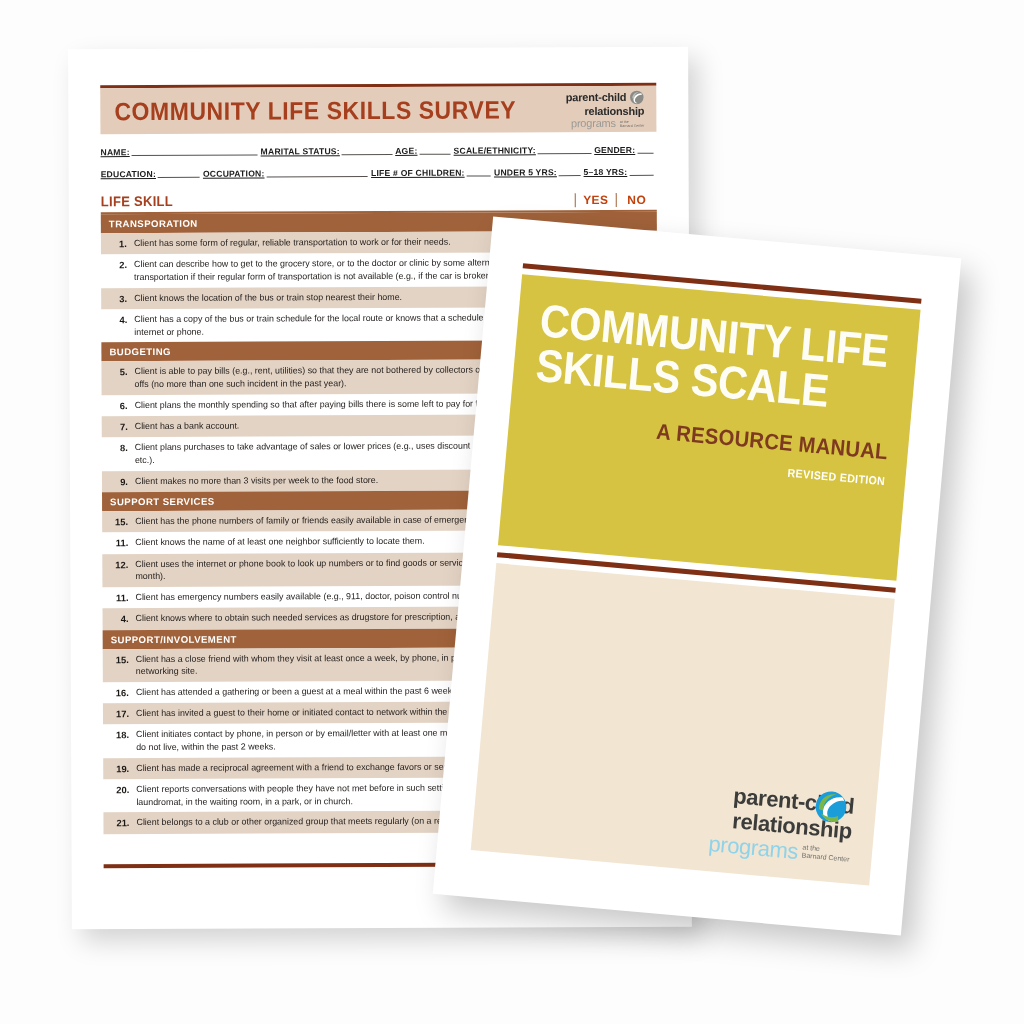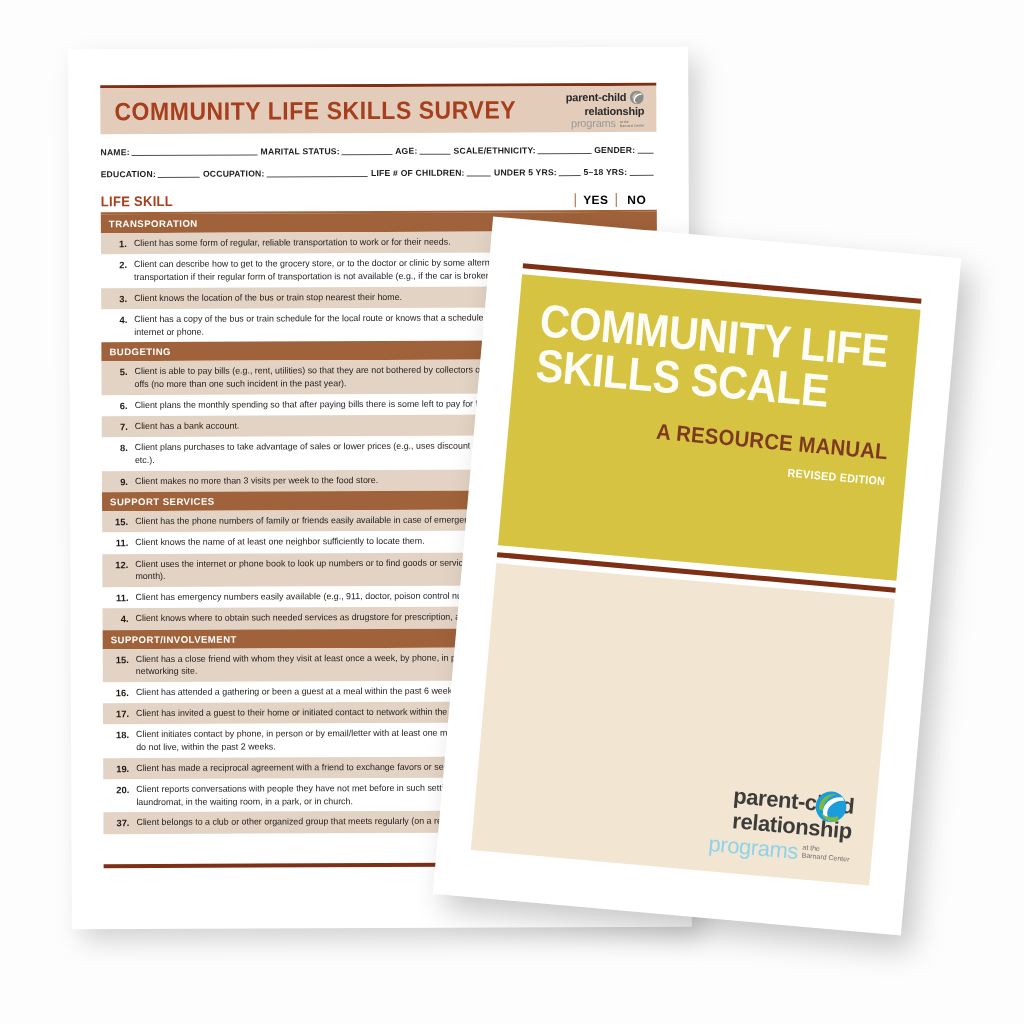--- a/index.html
+++ b/index.html
@@ -42,35 +42,35 @@
   .logo-l4{font-size:3.6px;color:#6c6c68;line-height:1.25;margin-left:2px;text-align:left;}
   .logo-row3{display:flex;align-items:flex-end;justify-content:flex-end;gap:2px;}
   .swirl{width:15px;height:15px;flex:0 0 auto;margin-left:3px;margin-top:0px;}
 
   
   .demo{margin-top:12px;}
   .demo-row{
     display:flex;align-items:flex-end;font-size:8.6px;font-weight:bold;
     color:#1b1b1b;letter-spacing:.2px;margin-bottom:11px;white-space:nowrap;
   }
-  .demo-lbl{flex:0 0 auto;}
+  .demo-lbl{flex:0 0 auto;text-decoration:underline;}
   .fill{border-bottom:1px solid #55514e;height:9px;margin:0 3px 1px 2px;}
 
   
   .tbl-head{
     display:flex;align-items:flex-end;margin-top:14px;
     border-bottom:2px solid #a0623a;padding-bottom:3px;
   }
   .lifeskill{
     color:#a63f1d;font-weight:bold;font-size:14px;letter-spacing:.3px;
     font-family:"Liberation Sans Narrow","Liberation Sans",sans-serif;
     transform:scaleX(.93);transform-origin:left bottom;flex:1 1 auto;
   }
   .yn{
-    width:40px;text-align:center;color:#000000;font-weight:bold;font-size:12px;
+    width:40px;text-align:center;color:#c2410c;font-weight:bold;font-size:12px;
     font-family:"Liberation Sans Narrow","Liberation Sans",sans-serif;
     letter-spacing:.4px;
   }
   .yn.sep{border-left:1px solid #a0623a;}
 
   .sect-head{
     background:#a0623a;color:#ffffff;font-weight:bold;font-size:9.6px;
     letter-spacing:.45px;padding:4px 0 4px 8px;
     font-family:"Liberation Sans Narrow","Liberation Sans",sans-serif;
   }
@@ -316,21 +316,21 @@
             <div class="cell sep"></div>
             <div class="cell sep"></div>
           </div>
           <div class="row">
             <div class="num">20.</div>
             <div class="txt">Client reports conversations with people they have not met before in such settings as the grocery store, the laundromat, in the waiting room, in a park, or in church.</div>
             <div class="cell sep"></div>
             <div class="cell sep"></div>
           </div>
           <div class="row alt">
-            <div class="num">37.</div>
+            <div class="num">21.</div>
             <div class="txt">Client belongs to a club or other organized group that meets regularly (on a regular basis).</div>
             <div class="cell sep"></div>
             <div class="cell sep"></div>
           </div>
         </div>
 
       <div class="bottom-rule"></div>
     </div>
   </div>
 

